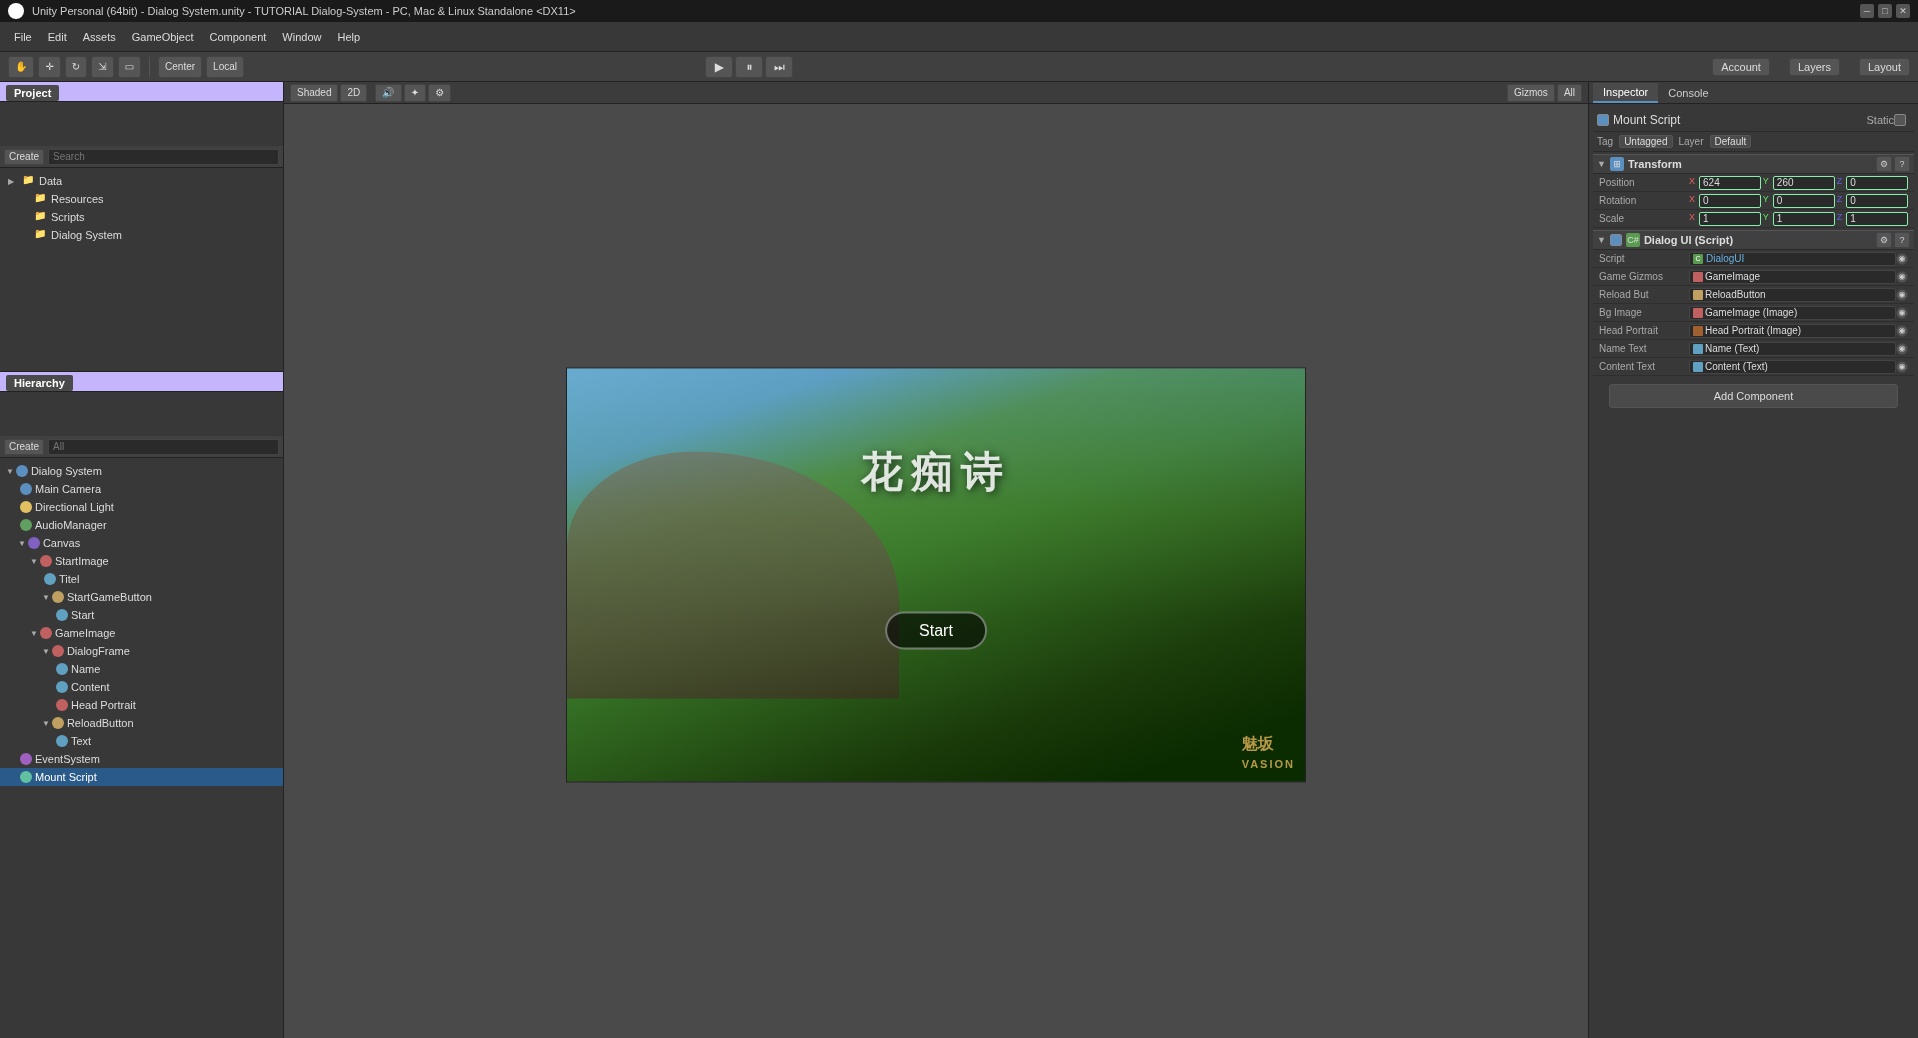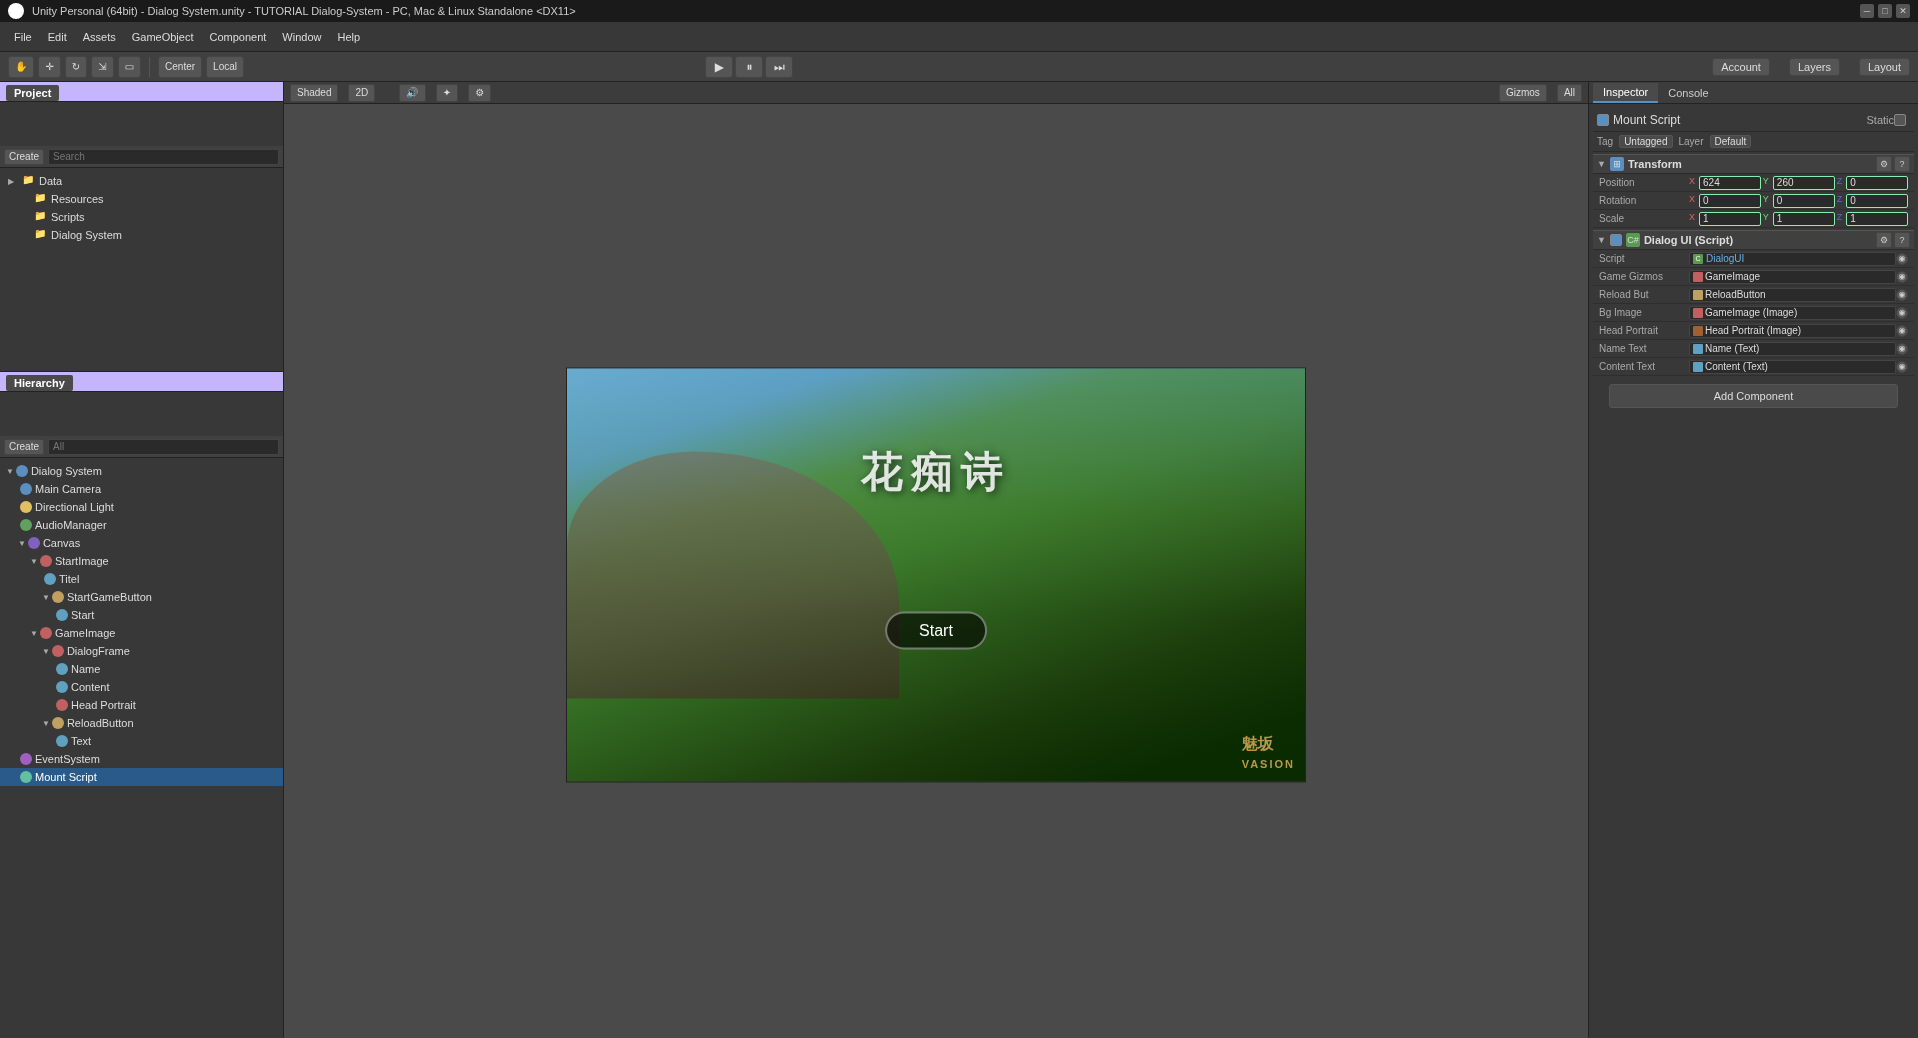--- a/index.html
+++ b/index.html
@@ -214,21 +214,21 @@
       height: 20px; padding: 0 12px;
       background: #4a4a4a; border: 1px solid #333;
       border-bottom: none; cursor: pointer;
       font-size: 11px; color: #ccc;
       display: flex; align-items: center;
     }
     #scene-toolbar {
       height: 22px;
       background: #3c3c3c;
       display: flex; align-items: center;
-      padding: 0 6px; gap: 10px;
+      padding: 0 6px; gap: 2px;
       border-bottom: 1px solid #222;
     }
     .scene-btn {
       height: 18px; padding: 0 6px;
       background: #555; border: 1px solid #444;
       border-radius: 2px; font-size: 10px; color: #ddd;
       cursor: pointer; display: flex; align-items: center;
     }
     #scene-view {
       flex: 1;

